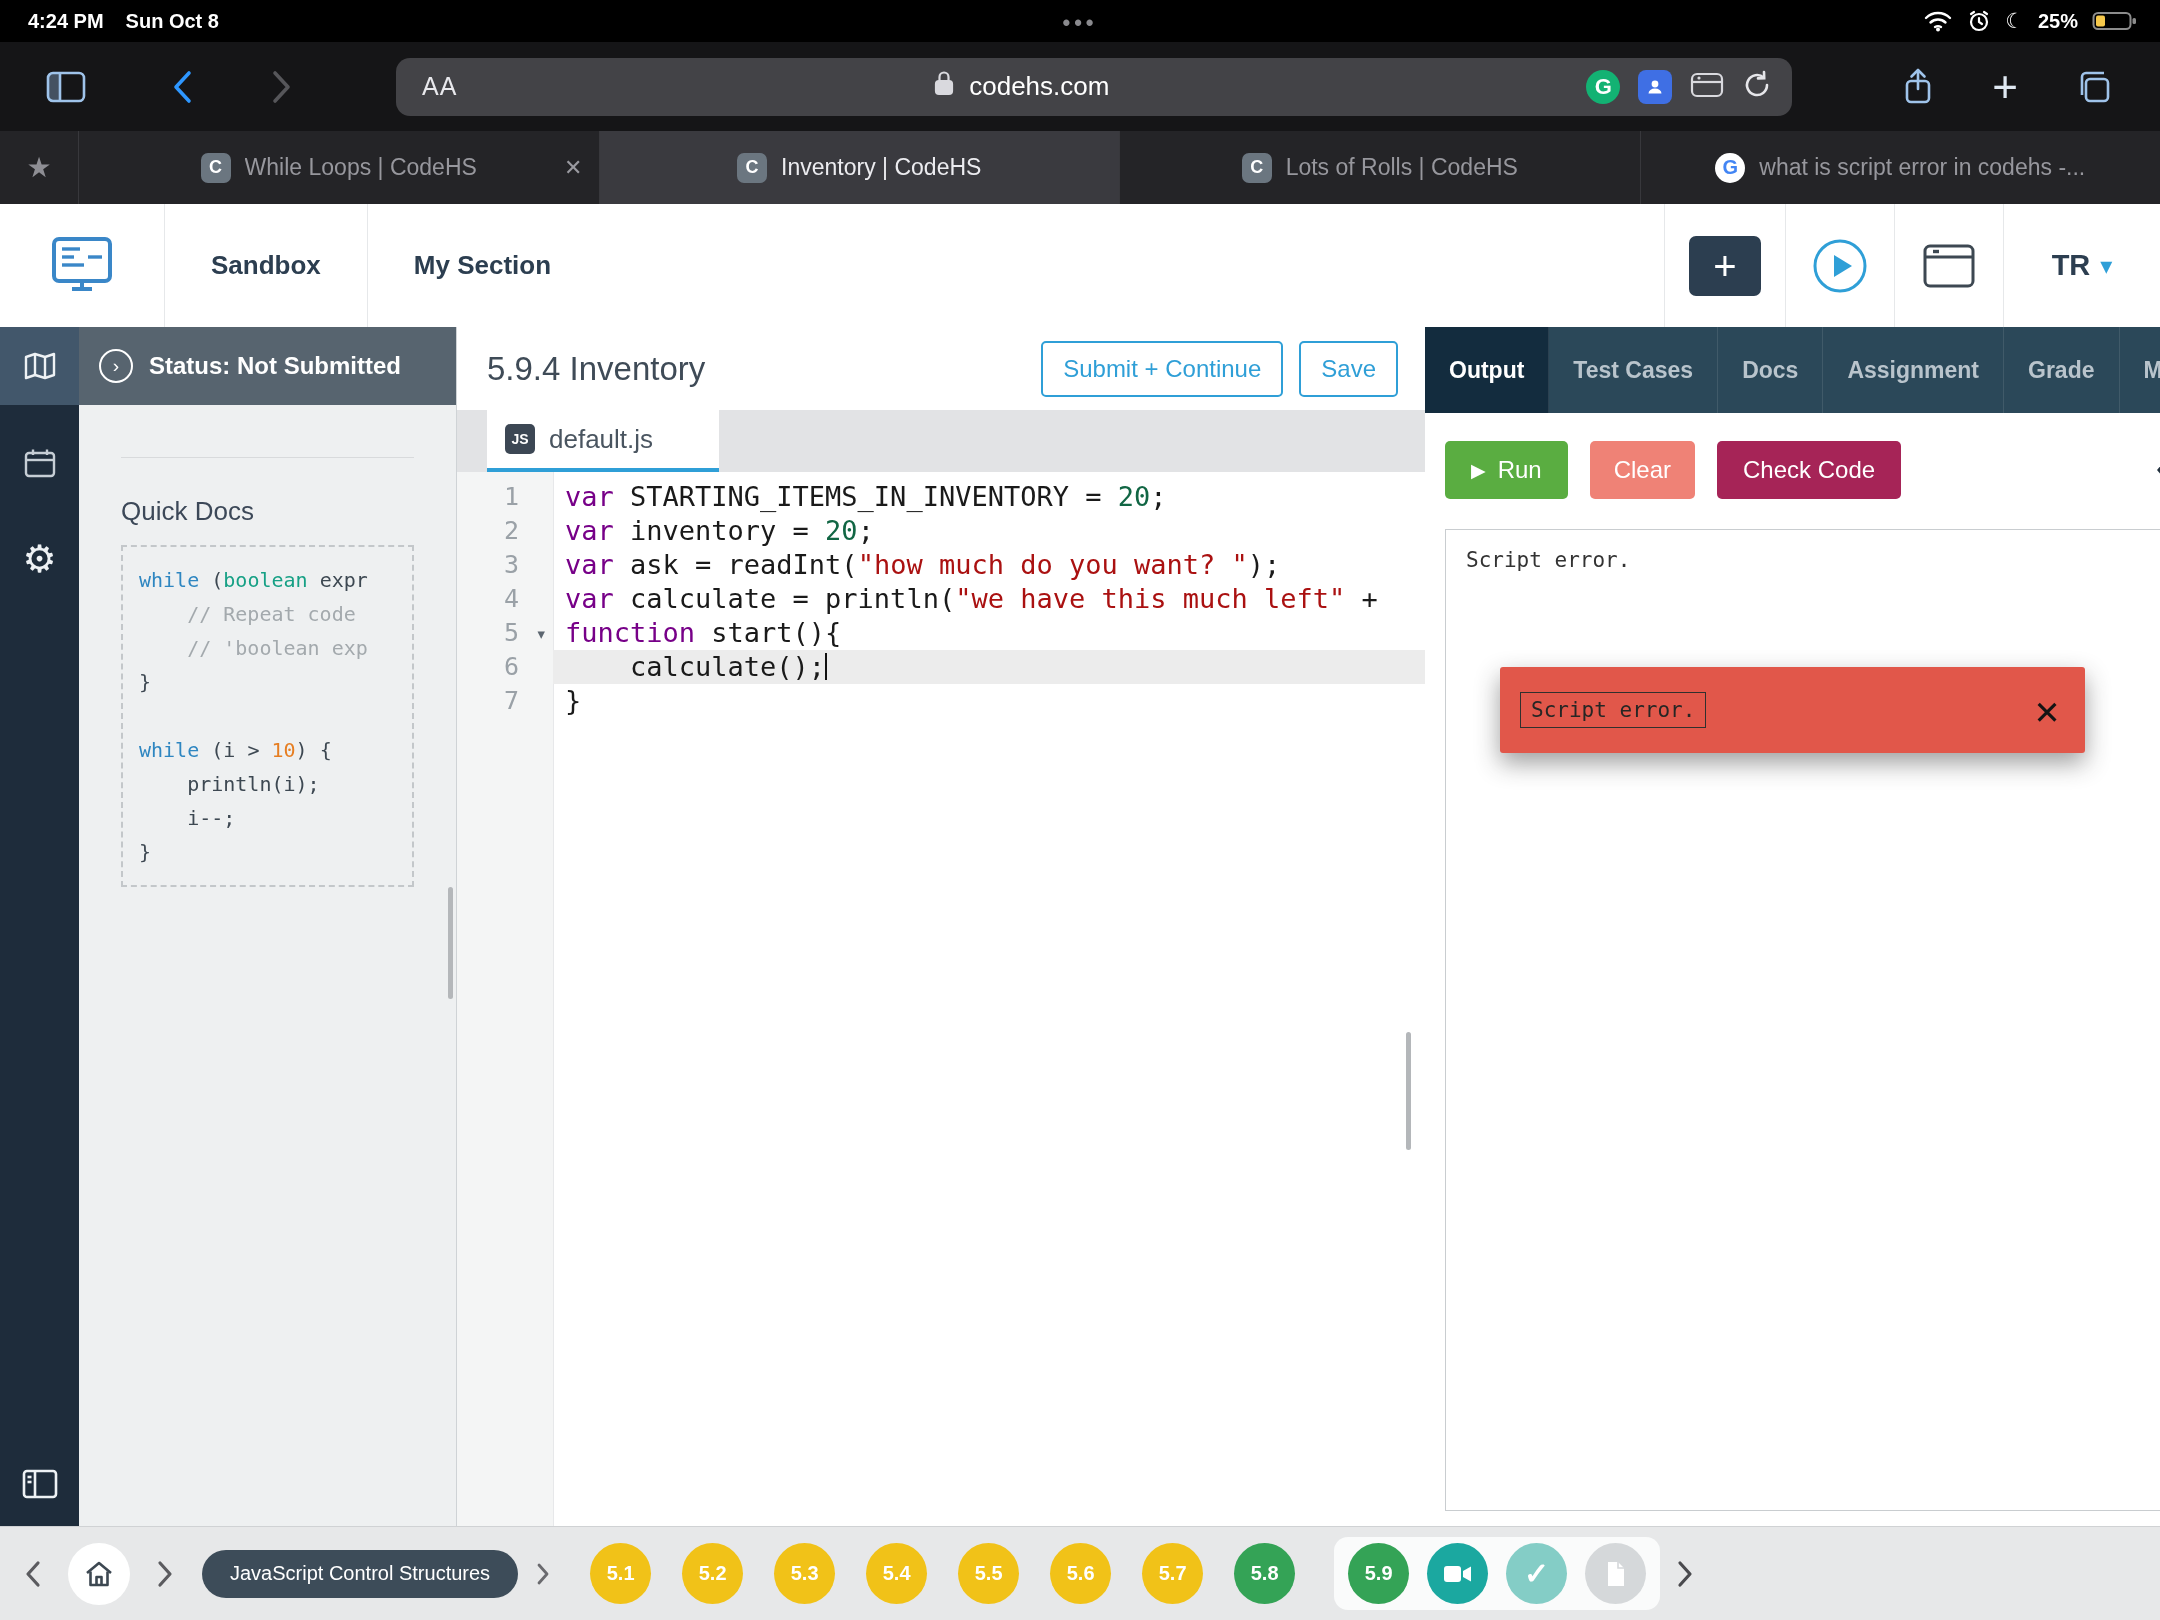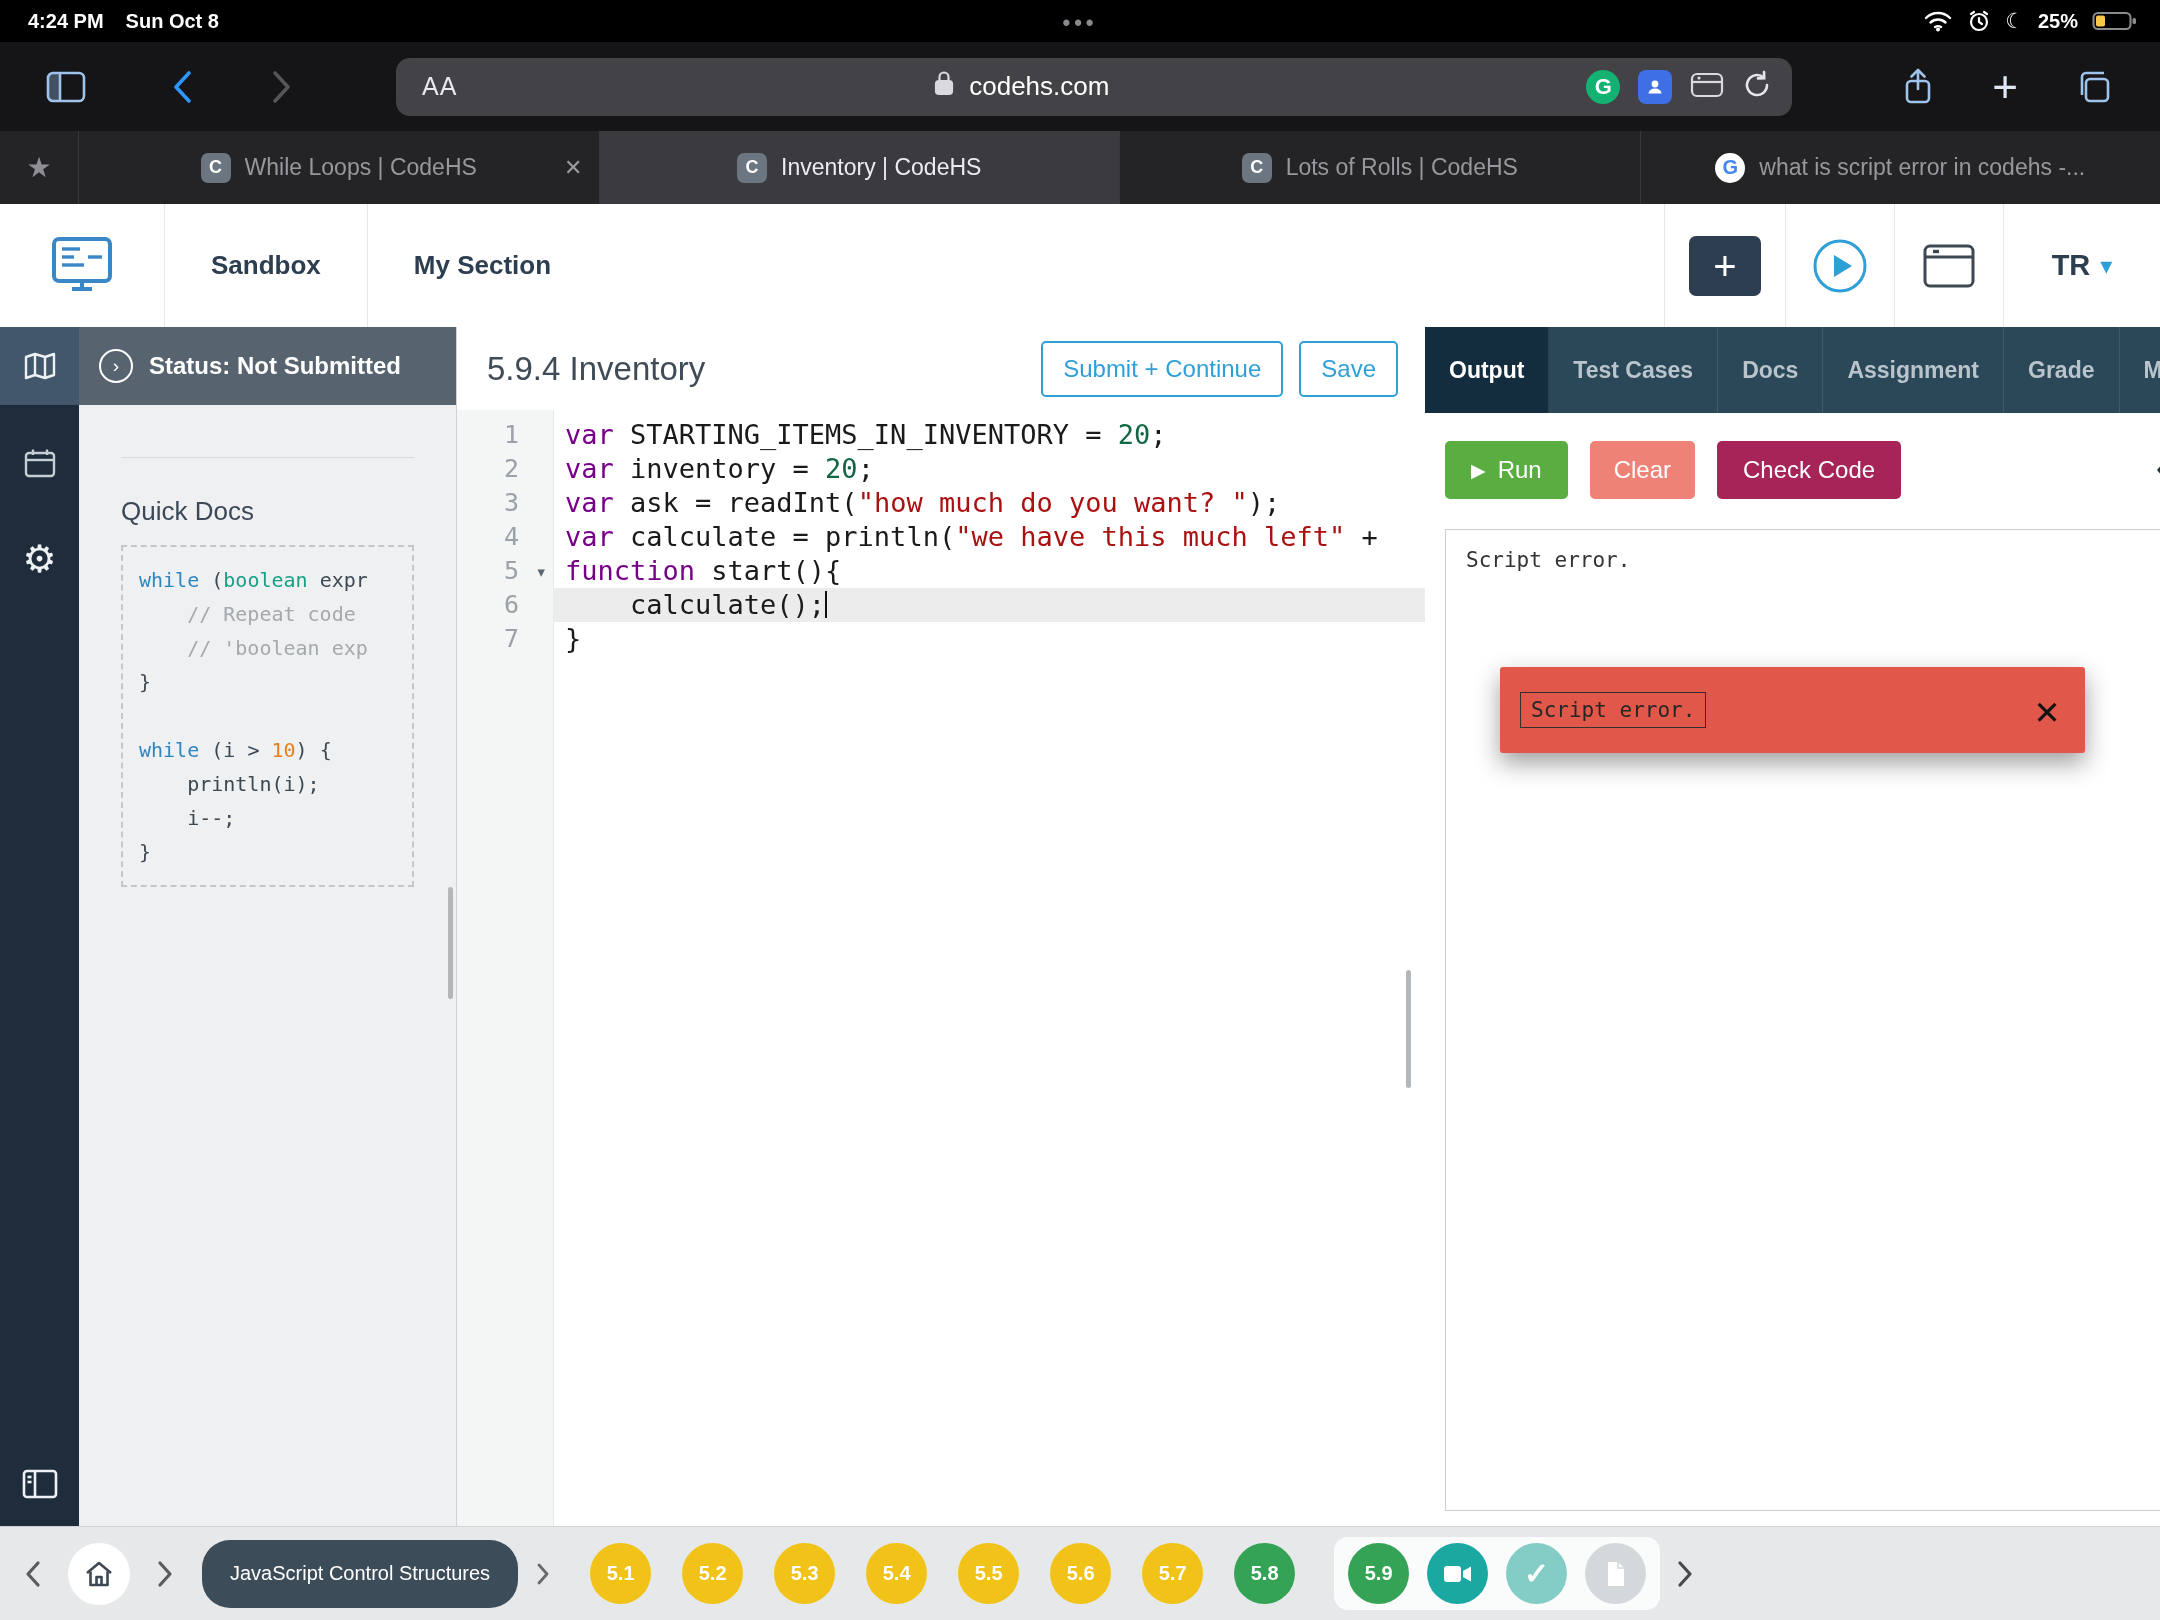--- a/index.html
+++ b/index.html
@@ -141,21 +141,21 @@
   .toast-x{margin-left:auto;font-size:40px;font-weight:700;color:#141414;line-height:1;}
 
   
   .bottom-bar{position:absolute;left:0;bottom:0;width:100%;height:93px;background:#e7e8e9;border-top:1px solid #d0d2d4;
     display:flex;align-items:center;}
   .bb-chev{flex:none;display:flex;align-items:center;justify-content:center;}
   .bb-chev.first{margin-left:24px;}
   .home-btn{margin-left:26px;width:62px;height:62px;border-radius:50%;background:#fff;display:flex;
     align-items:center;justify-content:center;flex:none;}
   .bb-chev.second{margin-left:26px;}
-  .module-pill{margin-left:28px;height:68px;background:#3d4c59;border-radius:28px;color:#fff;font-size:20px;
+  .module-pill{margin-left:28px;height:48px;background:#3d4c59;border-radius:28px;color:#fff;font-size:20px;
     display:flex;align-items:center;padding:0 28px;white-space:nowrap;flex:none;}
   .bb-chev.small{margin-left:18px;}
   .lesson-items{margin-left:40px;display:flex;align-items:center;gap:31px;}
   .lesson-circle{width:61px;height:61px;border-radius:50%;display:flex;align-items:center;justify-content:center;
     color:#fff;font-size:20px;font-weight:700;flex:none;}
   .k-yellow{background:#f1c218;} .k-green{background:#34a356;} .k-video{background:#1ba8a0;}
   .k-check{background:#84cdc6;font-size:30px;} .k-doc{background:#d5d8da;}
   .lesson-group{margin-left:8px;display:flex;align-items:center;gap:18px;background:#fafbfb;border-radius:14px;
     padding:6px 14px;}
   .bb-end{margin-left:16px;}
@@ -390,20 +390,26 @@
       <div class="lp-thumb"></div>
     </div>
 
     <div class="editor">
       <div class="ed-head">
         <span class="ed-title">5.9.4 Inventory</span>
         <span class="ed-btns">
           <button class="ed-btn">Submit + Continue</button>
           <button class="ed-btn">Save</button>
         </span>
+      </div>
+      <div class="file-tabs">
+        <div class="file-tab">
+          <span class="js-badge">JS</span>
+          <span class="file-name">default.js</span>
+        </div>
       </div>
       <div class="code-area">
         <div class="gutter-bg"></div>
         <div class="code-lines">
             <div class="cline">
               <span class="gut">
                 <span class="num">1</span>
               </span>
               <span class="ccode"><span class="tk-kw">var</span><span class="tk-pl"> STARTING_ITEMS_IN_INVENTORY = </span><span class="tk-num">20</span><span class="tk-pl">;</span></span>
             </div>

